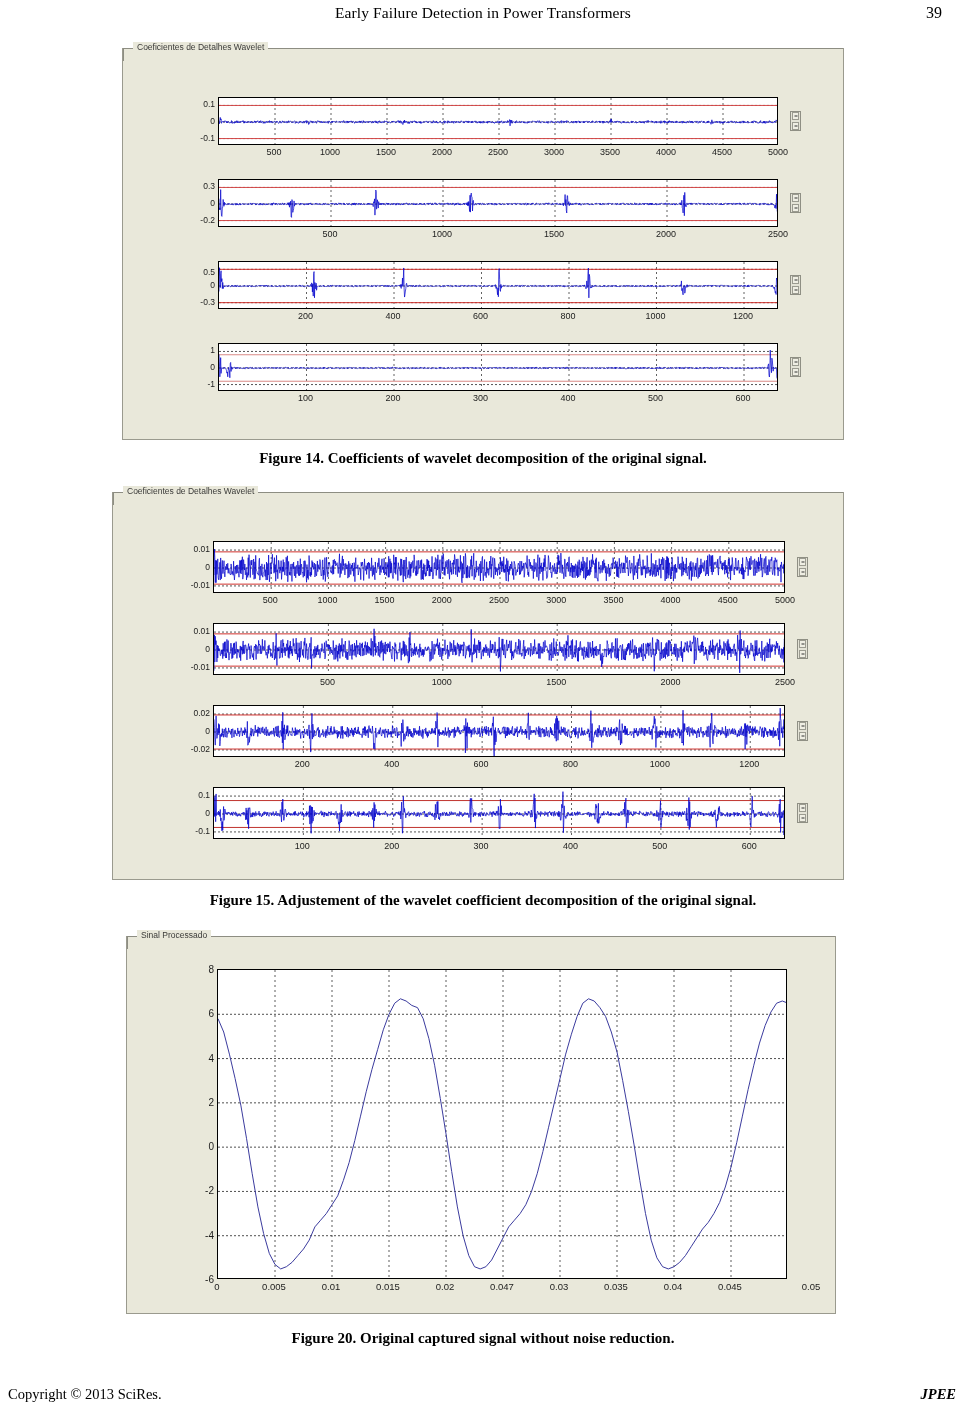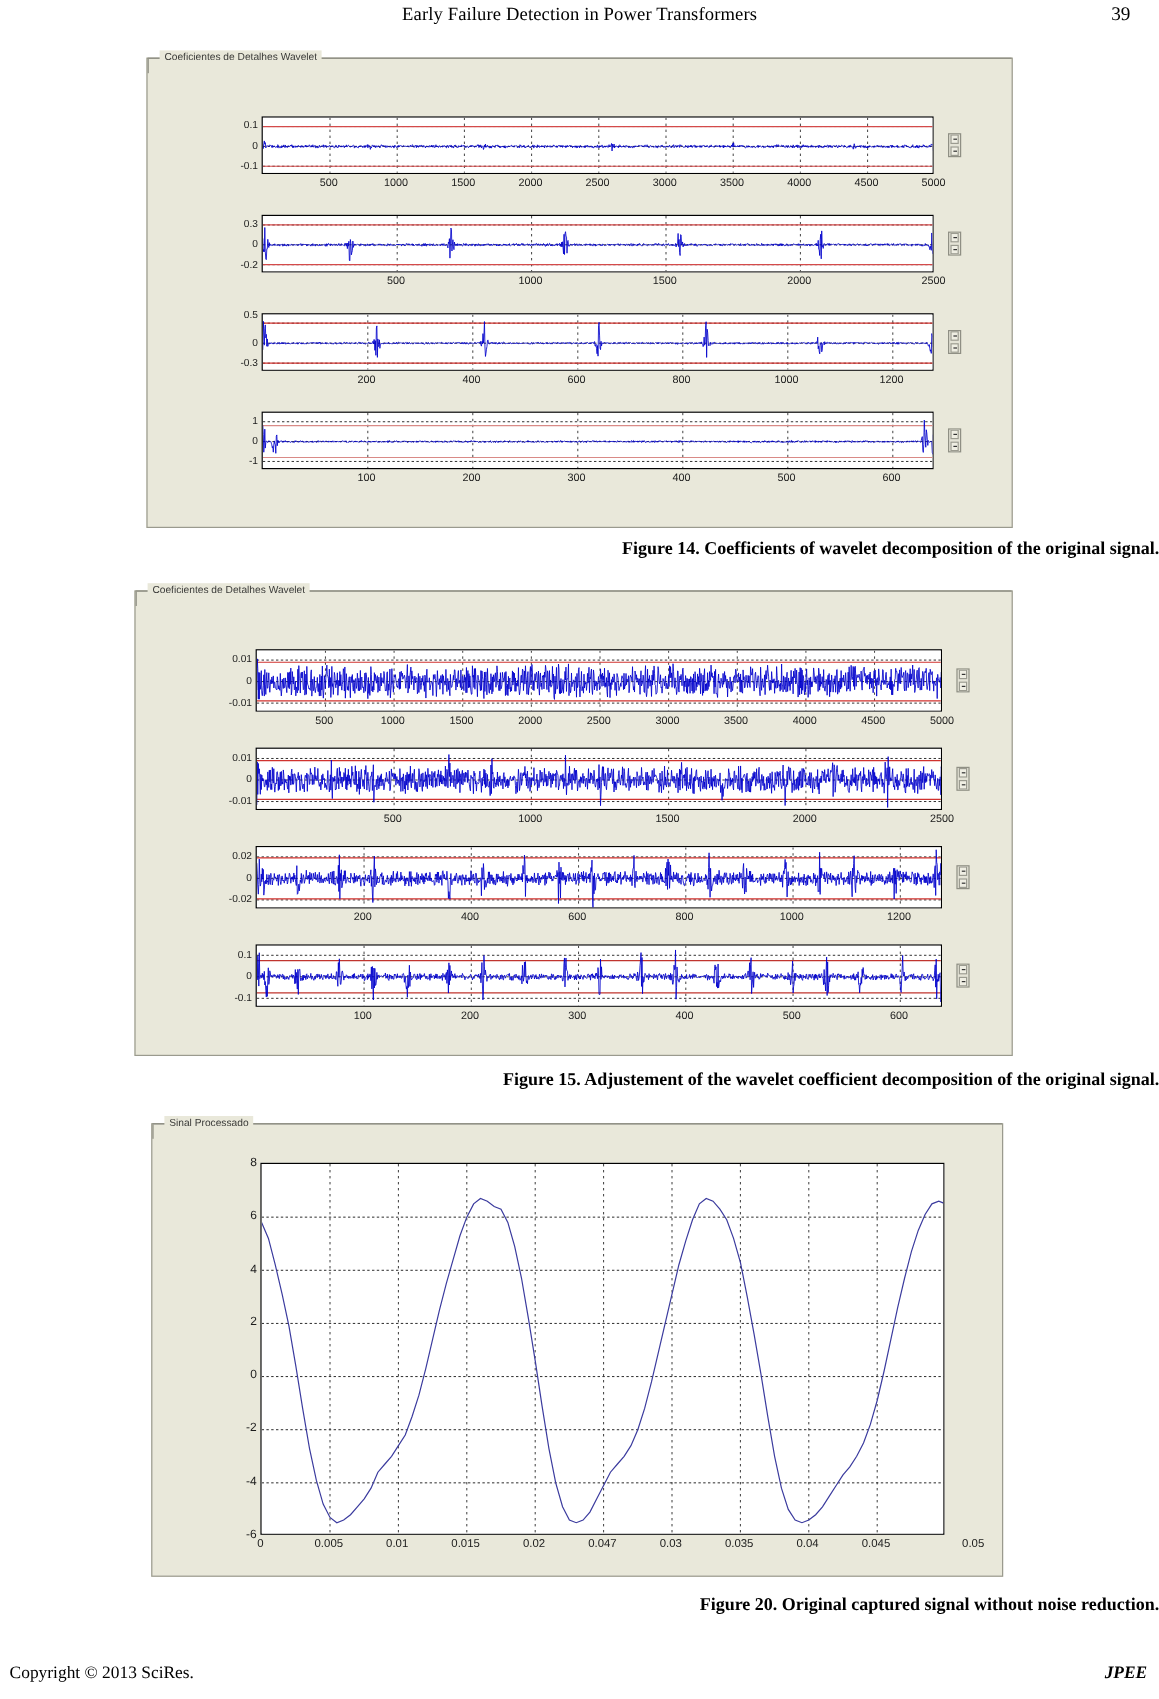--- a/index.html
+++ b/index.html
@@ -5,21 +5,21 @@
   html,body{margin:0;padding:0;background:#fff;}
   body{width:966px;height:1416px;position:relative;font-family:"Liberation Serif",serif;color:#000;overflow:hidden;}
 
   
   .runhead{position:absolute;top:4px;left:0;width:966px;height:26px;text-decoration:underline;}
   .runhead-title{position:absolute;left:0;width:966px;text-align:center;font-size:15.5px;letter-spacing:.1px;}
   .runhead-page{position:absolute;right:24px;top:0;font-size:16px;}
 
   
   .figblock{position:absolute;left:0;width:966px;}
-  .caption{width:966px;text-align:right;font-weight:bold;font-size:15px;}
+  .caption{width:966px;text-align:center;font-weight:bold;font-size:15px;}
 
   
   .panel{position:absolute;background:#e9e8da;border:1px solid #9a9a8e;box-sizing:border-box;}
   .panel .legendbox{position:absolute;top:-1px;left:0;width:100%;height:12px;border-top:1px solid #8d8d82;box-sizing:border-box;}
   .panel .legendbox::before{content:"";position:absolute;left:0;top:0;width:1px;height:12px;background:#8d8d82;}
   .panel-title{position:absolute;top:-7px;left:10px;background:#e9e8da;padding:0 4px;font-family:"Liberation Sans",sans-serif;font-size:8.5px;color:#3a3a38;white-space:nowrap;}
 
   
   .subplot{position:absolute;}
   .axesbox{position:absolute;left:0;top:0;right:0;bottom:0;background:#ffffff;border:1px solid #000;box-sizing:border-box;overflow:hidden;}
@@ -131,21 +131,21 @@
             <line x1="175" x2="175" y1="0" y2="48" stroke="#3a3a3a" stroke-width="0.8" stroke-dasharray="2,3"></line>
             <line x1="262.5" x2="262.5" y1="0" y2="48" stroke="#3a3a3a" stroke-width="0.8" stroke-dasharray="2,3"></line>
             <line x1="350" x2="350" y1="0" y2="48" stroke="#3a3a3a" stroke-width="0.8" stroke-dasharray="2,3"></line>
             <line x1="437.5" x2="437.5" y1="0" y2="48" stroke="#3a3a3a" stroke-width="0.8" stroke-dasharray="2,3"></line>
             <line x1="525" x2="525" y1="0" y2="48" stroke="#3a3a3a" stroke-width="0.8" stroke-dasharray="2,3"></line>
             <line x1="0" x2="560" y1="7.333333333333336" y2="7.333333333333336" stroke="#d0322e" stroke-width="1"></line>
             <line x1="0" x2="560" y1="40.66666666666667" y2="40.66666666666667" stroke="#d0322e" stroke-width="1"></line>
             <path d="M0.00 29.50L0.42 5.69L0.83 14.71L1.25 25.63L1.67 11.79L2.08 8.77L2.50 19.60L2.92 16.63L3.34 26.53L3.75 20.44L4.17 26.67L4.59 25.16L5.00 24.22L5.42 24.48L5.84 24.34L6.25 23.64L6.67 24.51L7.09 23.69L7.51 23.87L7.92 24.22L8.34 24.18L8.76 24.77L9.17 23.77L9.59 23.37L10.01 24.30L10.42 23.88L10.84 23.71L11.26 24.06L11.68 24.78L12.09 24.53L12.51 23.49L12.93 24.12L13.34 23.86L13.76 23.37L14.18 24.78L14.59 24.45L15.01 23.75L15.43 24.53L15.85 23.27L16.26 24.41L16.68 23.51L17.10 23.54L17.51 24.66L17.93 23.77L18.35 23.46L18.76 23.46L19.18 24.88L19.60 23.97L20.01 24.15L20.43 24.16L20.85 24.63L21.27 23.97L21.68 23.78L22.10 24.53L22.52 24.17L22.93 24.70L23.35 24.30L23.77 24.02L24.18 24.33L24.60 23.80L25.02 24.31L25.44 23.33L25.85 23.87L26.27 23.74L26.69 24.33L27.10 24.40L27.52 23.98L27.94 23.72L28.35 24.36L28.77 23.59L29.19 24.86L29.61 24.52L30.02 23.58L30.44 23.53L30.86 23.61L31.27 23.75L31.69 24.48L32.11 23.64L32.52 24.71L32.94 24.50L33.36 23.91L33.78 23.69L34.19 24.49L34.61 24.31L35.03 24.81L35.44 24.29L35.86 24.24L36.28 24.60L36.69 23.74L37.11 23.49L37.53 23.73L37.94 23.99L38.36 24.32L38.78 24.02L39.20 24.17L39.61 23.53L40.03 23.99L40.45 23.64L40.86 23.89L41.28 23.47L41.70 24.17L42.11 23.28L42.53 24.03L42.95 24.07L43.37 23.43L43.78 23.94L44.20 24.21L44.62 24.27L45.03 23.28L45.45 24.01L45.87 24.53L46.28 23.44L46.70 24.33L47.12 23.00L47.54 23.92L47.95 23.32L48.37 24.80L48.79 24.34L49.20 23.95L49.62 23.82L50.04 24.10L50.45 24.09L50.87 24.34L51.29 23.81L51.71 24.17L52.12 24.58L52.54 23.24L52.96 24.48L53.37 24.36L53.79 23.97L54.21 24.35L54.62 24.56L55.04 24.07L55.46 23.99L55.87 23.65L56.29 23.78L56.71 24.06L57.13 24.59L57.54 24.31L57.96 24.60L58.38 24.18L58.79 24.86L59.21 23.89L59.63 23.96L60.04 23.64L60.46 23.72L60.88 23.47L61.30 24.63L61.71 24.75L62.13 24.43L62.55 24.27L62.96 23.68L63.38 24.41L63.80 23.82L64.21 23.37L64.63 24.57L65.05 23.73L65.47 24.38L65.88 24.75L66.30 24.38L66.72 24.53L67.13 24.33L67.55 23.21L67.97 23.20L68.38 23.86L68.80 24.12L69.22 24.20L69.64 23.74L70.05 23.13L70.47 24.21L70.89 23.88L71.30 23.97L71.72 24.37L72.14 23.62L72.55 23.89L72.97 24.55L73.39 24.31L73.80 23.59L74.22 23.90L74.64 23.95L75.06 23.82L75.47 23.81L75.89 24.41L76.31 23.89L76.72 24.51L77.14 23.43L77.56 23.71L77.97 23.68L78.39 24.12L78.81 24.50L79.23 24.43L79.64 23.90L80.06 23.07L80.48 23.32L80.89 23.42L81.31 24.07L81.73 23.37L82.14 24.50L82.56 23.99L82.98 23.78L83.40 23.40L83.81 24.39L84.23 23.85L84.65 24.75L85.06 24.35L85.48 24.72L85.90 24.39L86.31 24.08L86.73 24.41L87.15 24.57L87.57 24.12L87.98 23.29L88.40 23.29L88.82 24.01L89.23 24.14L89.65 24.26L90.07 23.74L90.48 24.63L90.90 24.18L91.32 23.28L91.73 22.44L92.15 24.70L92.57 20.97L92.99 21.07L93.40 29.95L93.82 21.95L94.24 34.10L94.65 11.27L95.07 9.60L95.49 35.81L95.90 20.45L96.32 26.85L96.74 26.40L97.16 21.20L97.57 28.26L97.99 24.72L98.41 24.27L98.82 24.36L99.24 24.31L99.66 23.83L100.07 24.51L100.49 24.49L100.91 24.43L101.33 23.72L101.74 24.02L102.16 23.78L102.58 24.60L102.99 23.91L103.41 23.78L103.83 24.22L104.24 24.07L104.66 23.19L105.08 24.35L105.50 24.50L105.91 24.03L106.33 24.49L106.75 24.07L107.16 24.57L107.58 24.40L108.00 24.59L108.41 24.08L108.83 23.48L109.25 24.13L109.66 23.70L110.08 24.48L110.50 23.86L110.92 24.65L111.33 23.10L111.75 23.97L112.17 24.64L112.58 24.23L113.00 23.13L113.42 23.31L113.83 23.69L114.25 23.65L114.67 23.78L115.09 23.40L115.50 23.78L115.92 24.00L116.34 23.95L116.75 24.53L117.17 23.55L117.59 24.13L118.00 24.49L118.42 23.75L118.84 23.40L119.26 24.10L119.67 24.44L120.09 23.19L120.51 23.53L120.92 24.68L121.34 24.20L121.76 24.29L122.17 23.29L122.59 24.17L123.01 24.36L123.43 24.34L123.84 23.77L124.26 24.10L124.68 24.44L125.09 24.33L125.51 24.45L125.93 24.06L126.34 23.61L126.76 24.10L127.18 24.26L127.59 23.48L128.01 24.22L128.43 24.09L128.85 24.12L129.26 23.76L129.68 23.66L130.10 24.45L130.51 23.96L130.93 24.21L131.35 24.07L131.76 24.27L132.18 23.48L132.60 23.89L133.02 24.53L133.43 23.66L133.85 24.57L134.27 24.50L134.68 24.90L135.10 24.69L135.52 24.07L135.93 23.21L136.35 23.45L136.77 24.24L137.19 24.40L137.60 24.46L138.02 23.37L138.44 24.39L138.85 24.55L139.27 24.34L139.69 23.80L140.10 23.77L140.52 23.56L140.94 24.34L141.36 24.43L141.77 23.59L142.19 24.18L142.61 23.74L143.02 24.60L143.44 24.31L143.86 23.60L144.27 23.75L144.69 24.15L145.11 23.89L145.52 23.59L145.94 23.74L146.36 23.83L146.78 23.69L147.19 23.70L147.61 23.92L148.03 23.96L148.44 23.47L148.86 23.24L149.28 24.17L149.69 24.08L150.11 23.60L150.53 24.02L150.95 24.65L151.36 24.15L151.78 23.91L152.20 24.33L152.61 23.45L153.03 24.70L153.45 24.15L153.86 24.50L154.28 23.59L154.70 23.83L155.12 23.47L155.53 24.15L155.95 23.54L156.37 23.93L156.78 23.62L157.20 24.69L157.62 23.87L158.03 24.09L158.45 23.95L158.87 23.24L159.29 23.61L159.70 24.17L160.12 24.00L160.54 23.94L160.95 23.55L161.37 23.71L161.79 23.79L162.20 23.91L162.62 23.22L163.04 24.01L163.45 23.37L163.87 23.62L164.29 23.72L164.71 24.33L165.12 23.86L165.54 24.31L165.96 23.40L166.37 24.37L166.79 23.30L167.21 24.73L167.62 24.01L168.04 23.30L168.46 24.34L168.88 23.74L169.29 24.80L169.71 24.39L170.13 23.34L170.54 24.22L170.96 24.31L171.38 24.94L171.79 23.94L172.21 23.65L172.63 24.16L173.05 23.60L173.46 23.85L173.88 23.78L174.30 24.34L174.71 23.81L175.13 24.16L175.55 24.41L175.96 24.18L176.38 23.41L176.80 24.02L177.22 23.69L177.63 23.70L178.05 24.32L178.47 23.71L178.88 23.58L179.30 23.62L179.72 23.49L180.13 23.95L180.55 23.44L180.97 23.96L181.38 22.52L181.80 25.48L182.22 26.45L182.64 22.44L183.05 24.64L183.47 16.02L183.89 23.85L184.30 17.05L184.72 5.96L185.14 27.11L185.55 35.05L185.97 32.38L186.39 29.01L186.81 26.67L187.22 21.91L187.64 21.28L188.06 24.24L188.47 24.68L188.89 24.51L189.31 24.40L189.72 23.82L190.14 23.87L190.56 23.25L190.98 24.30L191.39 23.32L191.81 24.40L192.23 23.76L192.64 23.60L193.06 23.77L193.48 23.82L193.89 24.72L194.31 23.20L194.73 23.99L195.15 23.86L195.56 24.87L195.98 24.17L196.40 23.60L196.81 24.69L197.23 23.57L197.65 23.58L198.06 24.33L198.48 24.04L198.90 23.62L199.31 23.56L199.73 24.72L200.15 23.35L200.57 23.18L200.98 23.53L201.40 23.76L201.82 23.67L202.23 24.50L202.65 24.46L203.07 24.17L203.48 24.31L203.90 24.24L204.32 24.33L204.74 23.95L205.15 24.47L205.57 23.95L205.99 24.33L206.40 23.45L206.82 24.29L207.24 24.43L207.65 23.79L208.07 24.12L208.49 23.71L208.91 24.10L209.32 24.37L209.74 24.11L210.16 23.93L210.57 23.97L210.99 24.62L211.41 23.64L211.82 23.49L212.24 24.18L212.66 23.78L213.08 24.46L213.49 24.35L213.91 24.04L214.33 24.41L214.74 23.93L215.16 24.55L215.58 24.03L215.99 24.39L216.41 23.97L216.83 23.85L217.24 23.74L217.66 24.01L218.08 24.06L218.50 24.00L218.91 23.96L219.33 23.80L219.75 24.00L220.16 23.71L220.58 23.83L221.00 23.82L221.41 24.38L221.83 24.95L222.25 24.56L222.67 24.12L223.08 24.85L223.50 24.01L223.92 23.26L224.33 23.75L224.75 24.73L225.17 24.46L225.58 23.74L226.00 23.50L226.42 24.36L226.84 24.17L227.25 23.78L227.67 23.54L228.09 23.72L228.50 23.47L228.92 23.67L229.34 23.06L229.75 23.87L230.17 23.57L230.59 24.41L231.01 23.76L231.42 23.38L231.84 24.58L232.26 24.22L232.67 23.80L233.09 23.85L233.51 24.78L233.92 24.54L234.34 23.83L234.76 24.33L235.17 23.83L235.59 23.85L236.01 24.01L236.43 24.07L236.84 23.15L237.26 24.37L237.68 24.30L238.09 24.24L238.51 24.21L238.93 23.91L239.34 23.59L239.76 24.74L240.18 23.99L240.60 24.45L241.01 24.53L241.43 24.45L241.85 23.32L242.26 23.37L242.68 24.16L243.10 24.01L243.51 23.45L243.93 23.98L244.35 23.90L244.77 24.41L245.18 23.88L245.60 23.19L246.02 24.15L246.43 23.84L246.85 23.60L247.27 24.43L247.68 23.72L248.10 24.39L248.52 24.37L248.94 23.68L249.35 23.40L249.77 23.93L250.19 23.82L250.60 23.52L251.02 24.52L251.44 23.85L251.85 23.63L252.27 24.28L252.69 23.55L253.10 24.03L253.52 23.59L253.94 23.70L254.36 23.67L254.77 23.54L255.19 24.50L255.61 23.33L256.02 23.44L256.44 23.56L256.86 23.69L257.27 24.69L257.69 24.42L258.11 24.40L258.53 23.93L258.94 23.69L259.36 23.56L259.78 24.18L260.19 23.90L260.61 24.07L261.03 24.32L261.44 24.29L261.86 23.41L262.28 24.04L262.70 23.94L263.11 24.46L263.53 24.53L263.95 23.93L264.36 24.03L264.78 24.64L265.20 23.69L265.61 23.20L266.03 23.95L266.45 24.33L266.87 24.58L267.28 24.46L267.70 23.69L268.12 24.68L268.53 24.14L268.95 23.91L269.37 23.69L269.78 23.69L270.20 23.21L270.62 23.37L271.03 24.03L271.45 24.20L271.87 24.04L272.29 24.48L272.70 23.61L273.12 24.67L273.54 23.57L273.95 23.70L274.37 24.01L274.79 23.53L275.20 23.19L275.62 24.24L276.04 23.46L276.46 22.62L276.87 26.34L277.29 26.51L277.71 24.84L278.12 28.51L278.54 32.79L278.96 25.97L279.37 34.79L279.79 9.39L280.21 6.60L280.63 17.25L281.04 28.00L281.46 29.38L281.88 22.38L282.29 26.22L282.71 23.98L283.13 23.78L283.54 24.61L283.96 24.17L284.38 23.23L284.80 23.54L285.21 23.70L285.63 23.73L286.05 24.27L286.46 23.98L286.88 23.32L287.30 23.73L287.71 24.35L288.13 23.96L288.55 24.15L288.97 24.28L289.38 23.93L289.80 24.44L290.22 24.11L290.63 23.91L291.05 24.24L291.47 24.30L291.88 24.68L292.30 23.50L292.72 24.13L293.13 23.41L293.55 24.09L293.97 23.75L294.39 24.07L294.80 24.52L295.22 24.59L295.64 24.44L296.05 23.43L296.47 23.98L296.89 23.39L297.30 23.63L297.72 24.23L298.14 23.30L298.56 23.42L298.97 24.23L299.39 24.07L299.81 23.93L300.22 23.55L300.64 24.53L301.06 23.64L301.47 24.66L301.89 24.49L302.31 23.35L302.73 23.53L303.14 23.17L303.56 24.55L303.98 23.95L304.39 23.52L304.81 23.51L305.23 24.10L305.64 23.70L306.06 23.51L306.48 23.49L306.90 23.93L307.31 24.26L307.73 24.13L308.15 24.64L308.56 23.73L308.98 24.16L309.40 24.05L309.81 24.39L310.23 24.30L310.65 24.40L311.06 23.63L311.48 23.53L311.90 24.05L312.32 23.94L312.73 24.18L313.15 23.63L313.57 24.25L313.98 23.61L314.40 24.33L314.82 23.89L315.23 23.49L315.65 24.52L316.07 23.30L316.49 23.31L316.90 23.76L317.32 24.29L317.74 24.42L318.15 24.05L318.57 24.04L318.99 24.13L319.40 24.34L319.82 23.42L320.24 23.93L320.66 24.23L321.07 23.64L321.49 23.91L321.91 23.64L322.32 24.25L322.74 24.80L323.16 23.41L323.57 24.24L323.99 24.67L324.41 23.58L324.83 24.02L325.24 23.91L325.66 24.28L326.08 24.66L326.49 24.30L326.91 23.90L327.33 23.47L327.74 23.79L328.16 23.76L328.58 24.02L328.99 24.60L329.41 23.14L329.83 24.26L330.25 24.18L330.66 23.58L331.08 23.31L331.50 23.91L331.91 24.41L332.33 24.53L332.75 24.42L333.16 23.62L333.58 24.30L334.00 23.79L334.42 24.36L334.83 23.99L335.25 24.36L335.67 23.41L336.08 24.05L336.50 24.25L336.92 24.13L337.33 23.63L337.75 23.63L338.17 24.64L338.59 23.46L339.00 24.22L339.42 23.70L339.84 23.19L340.25 23.98L340.67 24.07L341.09 24.09L341.50 23.56L341.92 23.73L342.34 24.05L342.76 23.75L343.17 24.17L343.59 23.73L344.01 24.84L344.42 23.65L344.84 24.24L345.26 24.91L345.67 24.88L346.09 23.55L346.51 24.42L346.92 24.27L347.34 24.16L347.76 24.16L348.18 24.12L348.59 23.92L349.01 24.55L349.43 24.25L349.84 23.53L350.26 23.64L350.68 23.82L351.09 24.29L351.51 24.14L351.93 24.59L352.35 24.00L352.76 23.73L353.18 24.00L353.60 23.99L354.01 24.93L354.43 23.61L354.85 24.38L355.26 23.87L355.68 23.50L356.10 23.38L356.52 24.20L356.93 23.96L357.35 23.62L357.77 23.57L358.18 23.47L358.60 24.41L359.02 24.63L359.43 24.69L359.85 23.72L360.27 23.74L360.69 24.41L361.10 23.78L361.52 23.71L361.94 24.60L362.35 23.86L362.77 24.06L363.19 24.14L363.60 23.26L364.02 24.15L364.44 24.06L364.85 23.44L365.27 24.20L365.69 22.89L366.11 24.20L366.52 24.75L366.94 26.86L367.36 25.57L367.77 18.90L368.19 25.68L368.61 23.60L369.02 9.52L369.44 6.10L369.86 35.86L370.28 12.33L370.69 14.76L371.11 21.77L371.53 26.10L371.94 25.48L372.36 25.29L372.78 25.91L373.19 23.31L373.61 24.36L374.03 24.92L374.45 24.50L374.86 24.68L375.28 23.25L375.70 24.38L376.11 24.06L376.53 23.33L376.95 23.54L377.36 24.08L377.78 24.26L378.20 24.11L378.62 24.24L379.03 24.15L379.45 24.22L379.87 24.25L380.28 24.26L380.70 23.83L381.12 23.82L381.53 24.48L381.95 24.74L382.37 24.27L382.78 24.64L383.20 23.97L383.62 24.81L384.04 23.77L384.45 23.55L384.87 23.91L385.29 24.44L385.70 23.26L386.12 24.21L386.54 24.10L386.95 24.05L387.37 24.66L387.79 24.74L388.21 23.86L388.62 24.28L389.04 24.11L389.46 23.56L389.87 24.41L390.29 24.02L390.71 24.07L391.12 23.56L391.54 24.46L391.96 24.58L392.38 23.87L392.79 23.57L393.21 24.84L393.63 23.63L394.04 23.95L394.46 23.72L394.88 23.53L395.29 24.40L395.71 23.43L396.13 23.89L396.55 24.17L396.96 23.20L397.38 24.34L397.80 24.79L398.21 24.04L398.63 24.68L399.05 24.24L399.46 24.49L399.88 24.42L400.30 24.72L400.71 24.01L401.13 24.12L401.55 24.39L401.97 24.29L402.38 23.68L402.80 24.25L403.22 24.03L403.63 24.32L404.05 24.07L404.47 23.58L404.88 24.43L405.30 24.26L405.72 23.66L406.14 23.64L406.55 24.67L406.97 23.59L407.39 24.35L407.80 23.22L408.22 23.93L408.64 24.06L409.05 23.78L409.47 23.77L409.89 23.94L410.31 24.31L410.72 23.37L411.14 24.63L411.56 24.07L411.97 24.45L412.39 24.41L412.81 23.53L413.22 23.82L413.64 24.52L414.06 23.27L414.48 23.84L414.89 24.05L415.31 24.87L415.73 24.28L416.14 23.81L416.56 23.50L416.98 24.89L417.39 24.24L417.81 23.73L418.23 23.68L418.64 24.52L419.06 23.82L419.48 24.31L419.90 23.99L420.31 24.13L420.73 24.26L421.15 24.06L421.56 23.26L421.98 24.52L422.40 24.11L422.81 24.32L423.23 23.52L423.65 23.52L424.07 24.68L424.48 24.32L424.90 24.08L425.32 24.06L425.73 24.60L426.15 23.83L426.57 24.43L426.98 24.55L427.40 24.15L427.82 24.72L428.24 23.62L428.65 23.21L429.07 24.39L429.49 23.45L429.90 23.29L430.32 24.33L430.74 24.64L431.15 23.62L431.57 23.45L431.99 24.77L432.41 23.37L432.82 24.24L433.24 23.42L433.66 23.52L434.07 23.76L434.49 24.67L434.91 24.65L435.32 23.97L435.74 24.03L436.16 24.47L436.57 24.67L436.99 23.23L437.41 24.77L437.83 24.52L438.24 24.37L438.66 24.66L439.08 24.27L439.49 24.34L439.91 23.88L440.33 24.10L440.74 24.47L441.16 23.51L441.58 24.57L442.00 24.11L442.41 24.15L442.83 24.42L443.25 23.69L443.66 24.85L444.08 24.25L444.50 23.69L444.91 24.57L445.33 23.87L445.75 24.37L446.17 24.38L446.58 24.25L447.00 23.95L447.42 23.70L447.83 24.30L448.25 23.90L448.67 23.63L449.08 23.50L449.50 23.97L449.92 23.80L450.34 23.39L450.75 23.74L451.17 23.38L451.59 24.11L452.00 24.20L452.42 24.42L452.84 24.45L453.25 24.46L453.67 24.59L454.09 23.44L454.50 24.01L454.92 23.24L455.34 24.33L455.76 23.79L456.17 24.20L456.59 24.87L457.01 24.00L457.42 23.74L457.84 23.13L458.26 24.43L458.67 23.60L459.09 23.51L459.51 24.28L459.93 23.97L460.34 24.01L460.76 23.80L461.18 22.86L461.59 22.92L462.01 24.22L462.43 18.93L462.84 28.65L463.26 26.33L463.68 30.87L464.10 32.86L464.51 24.58L464.93 24.97L465.35 23.44L465.76 31.21L466.18 29.81L466.60 24.20L467.01 23.55L467.43 23.20L467.85 25.46L468.27 22.73L468.68 24.33L469.10 24.47L469.52 23.95L469.93 23.49L470.35 24.27L470.77 23.24L471.18 23.62L471.60 24.03L472.02 23.32L472.43 23.97L472.85 23.76L473.27 24.13L473.69 24.00L474.10 23.65L474.52 23.94L474.94 24.59L475.35 24.42L475.77 23.48L476.19 24.28L476.60 23.86L477.02 23.40L477.44 23.71L477.86 24.51L478.27 24.46L478.69 24.27L479.11 23.61L479.52 24.81L479.94 24.28L480.36 23.81L480.77 23.92L481.19 24.35L481.61 24.06L482.03 24.19L482.44 23.87L482.86 24.15L483.28 24.55L483.69 24.76L484.11 23.65L484.53 24.14L484.94 23.56L485.36 24.25L485.78 24.24L486.20 23.05L486.61 23.78L487.03 23.91L487.45 23.70L487.86 24.20L488.28 23.39L488.70 24.16L489.11 23.61L489.53 23.46L489.95 23.46L490.36 23.74L490.78 23.42L491.20 23.47L491.62 24.11L492.03 23.23L492.45 24.86L492.87 24.26L493.28 23.24L493.70 23.93L494.12 23.53L494.53 23.75L494.95 23.40L495.37 23.90L495.79 23.41L496.20 24.01L496.62 23.49L497.04 23.92L497.45 24.30L497.87 23.70L498.29 23.78L498.70 24.36L499.12 23.48L499.54 24.04L499.96 24.58L500.37 24.91L500.79 23.67L501.21 23.42L501.62 23.23L502.04 23.65L502.46 23.27L502.87 23.59L503.29 23.33L503.71 24.24L504.13 23.64L504.54 24.29L504.96 24.21L505.38 23.90L505.79 23.57L506.21 23.90L506.63 23.75L507.04 23.37L507.46 23.70L507.88 24.07L508.29 23.76L508.71 24.12L509.13 23.67L509.55 24.61L509.96 23.89L510.38 23.85L510.80 24.43L511.21 24.39L511.63 23.90L512.05 23.82L512.46 24.37L512.88 24.87L513.30 24.80L513.72 24.19L514.13 23.66L514.55 24.16L514.97 23.60L515.38 24.36L515.80 23.50L516.22 23.38L516.63 24.66L517.05 24.02L517.47 24.63L517.89 23.30L518.30 23.81L518.72 23.91L519.14 24.29L519.55 23.73L519.97 24.48L520.39 24.02L520.80 23.63L521.22 23.67L521.64 24.30L522.06 23.90L522.47 23.15L522.89 23.74L523.31 24.69L523.72 24.18L524.14 24.21L524.56 24.29L524.97 23.24L525.39 23.30L525.81 24.39L526.22 23.29L526.64 24.24L527.06 24.62L527.48 24.00L527.89 24.45L528.31 23.34L528.73 24.88L529.14 23.36L529.56 23.20L529.98 24.88L530.39 23.85L530.81 23.58L531.23 23.83L531.65 23.35L532.06 24.01L532.48 23.57L532.90 23.84L533.31 24.31L533.73 23.69L534.15 24.04L534.56 23.66L534.98 24.41L535.40 23.72L535.82 24.13L536.23 24.86L536.65 24.32L537.07 24.06L537.48 23.92L537.90 23.73L538.32 23.52L538.73 23.99L539.15 23.99L539.57 23.32L539.99 23.67L540.40 23.86L540.82 23.90L541.24 23.73L541.65 24.33L542.07 24.16L542.49 24.77L542.90 24.86L543.32 24.14L543.74 23.87L544.15 23.22L544.57 23.84L544.99 24.23L545.41 23.61L545.82 23.60L546.24 23.93L546.66 23.82L547.07 24.43L547.49 24.54L547.91 23.89L548.32 24.30L548.74 24.25L549.16 23.61L549.58 24.10L549.99 23.49L550.41 24.01L550.83 23.90L551.24 23.87L551.66 24.34L552.08 23.76L552.49 24.33L552.91 24.34L553.33 23.20L553.75 24.29L554.16 24.91L554.58 26.04L555.00 26.58L555.41 25.14L555.83 28.46L556.25 30.71L556.66 29.49L557.08 32.49L557.50 15.99L557.92 17.66L558.33 18.85L558.75 27.12L559.17 22.32L559.58 26.44L560.00 46.68" fill="none" stroke="#0000cc" stroke-width="0.7"></path>
           </svg>
         </div>
-        <div class="ytick" style="top: 1px; text-align: right;">0.5</div>
+        <div class="ytick" style="top: 11px; text-align: right;">0.5</div>
         <div class="ytick" style="top: 24px;">0</div>
         <div class="ytick" style="top: 40.6667px;">-0.3</div>
         <div class="xtick" style="left: 87.5px;">200</div>
         <div class="xtick" style="left: 175px;">400</div>
         <div class="xtick" style="left: 262.5px;">600</div>
         <div class="xtick" style="left: 350px;">800</div>
         <div class="xtick" style="left: 437.5px;">1000</div>
         <div class="xtick" style="left: 525px;">1200</div>
         <div class="spinner" style="left: 572px; top: 14px;">
           <span class="up"></span>

